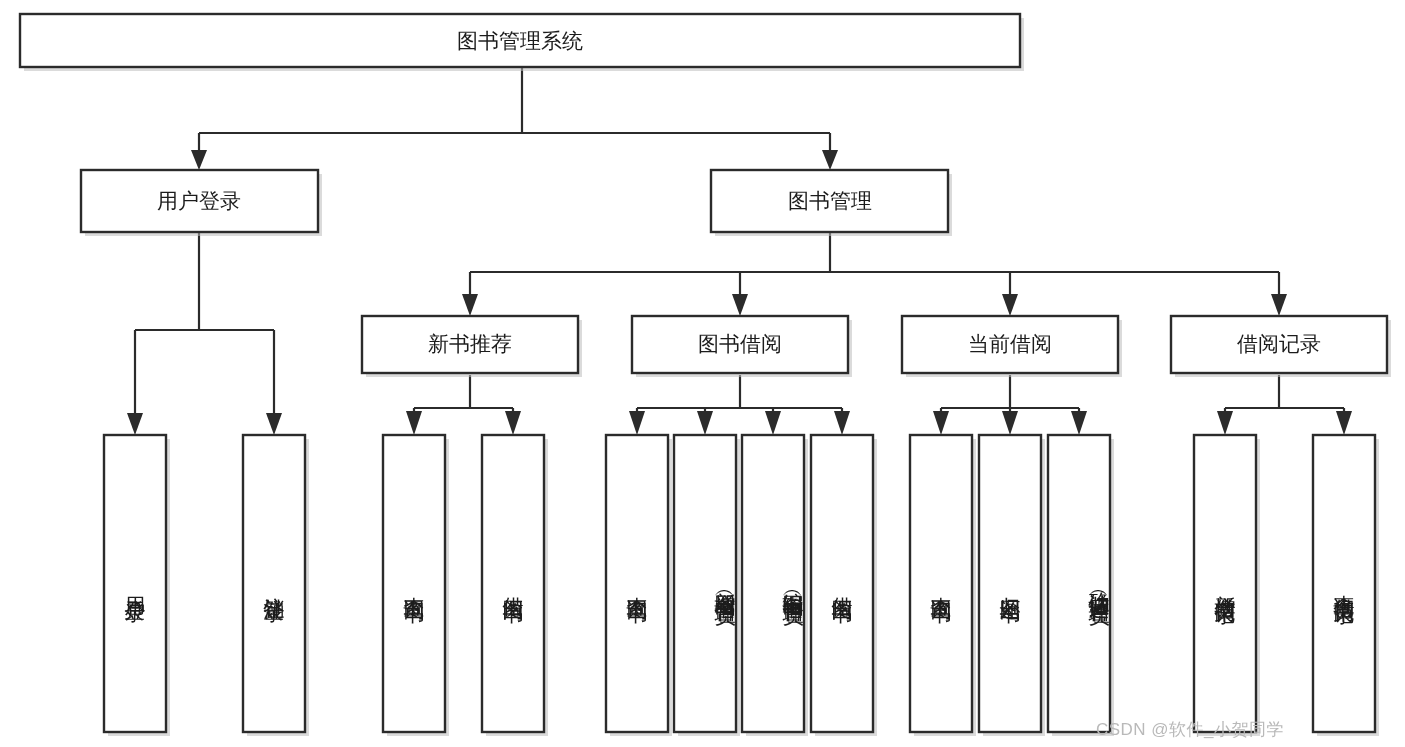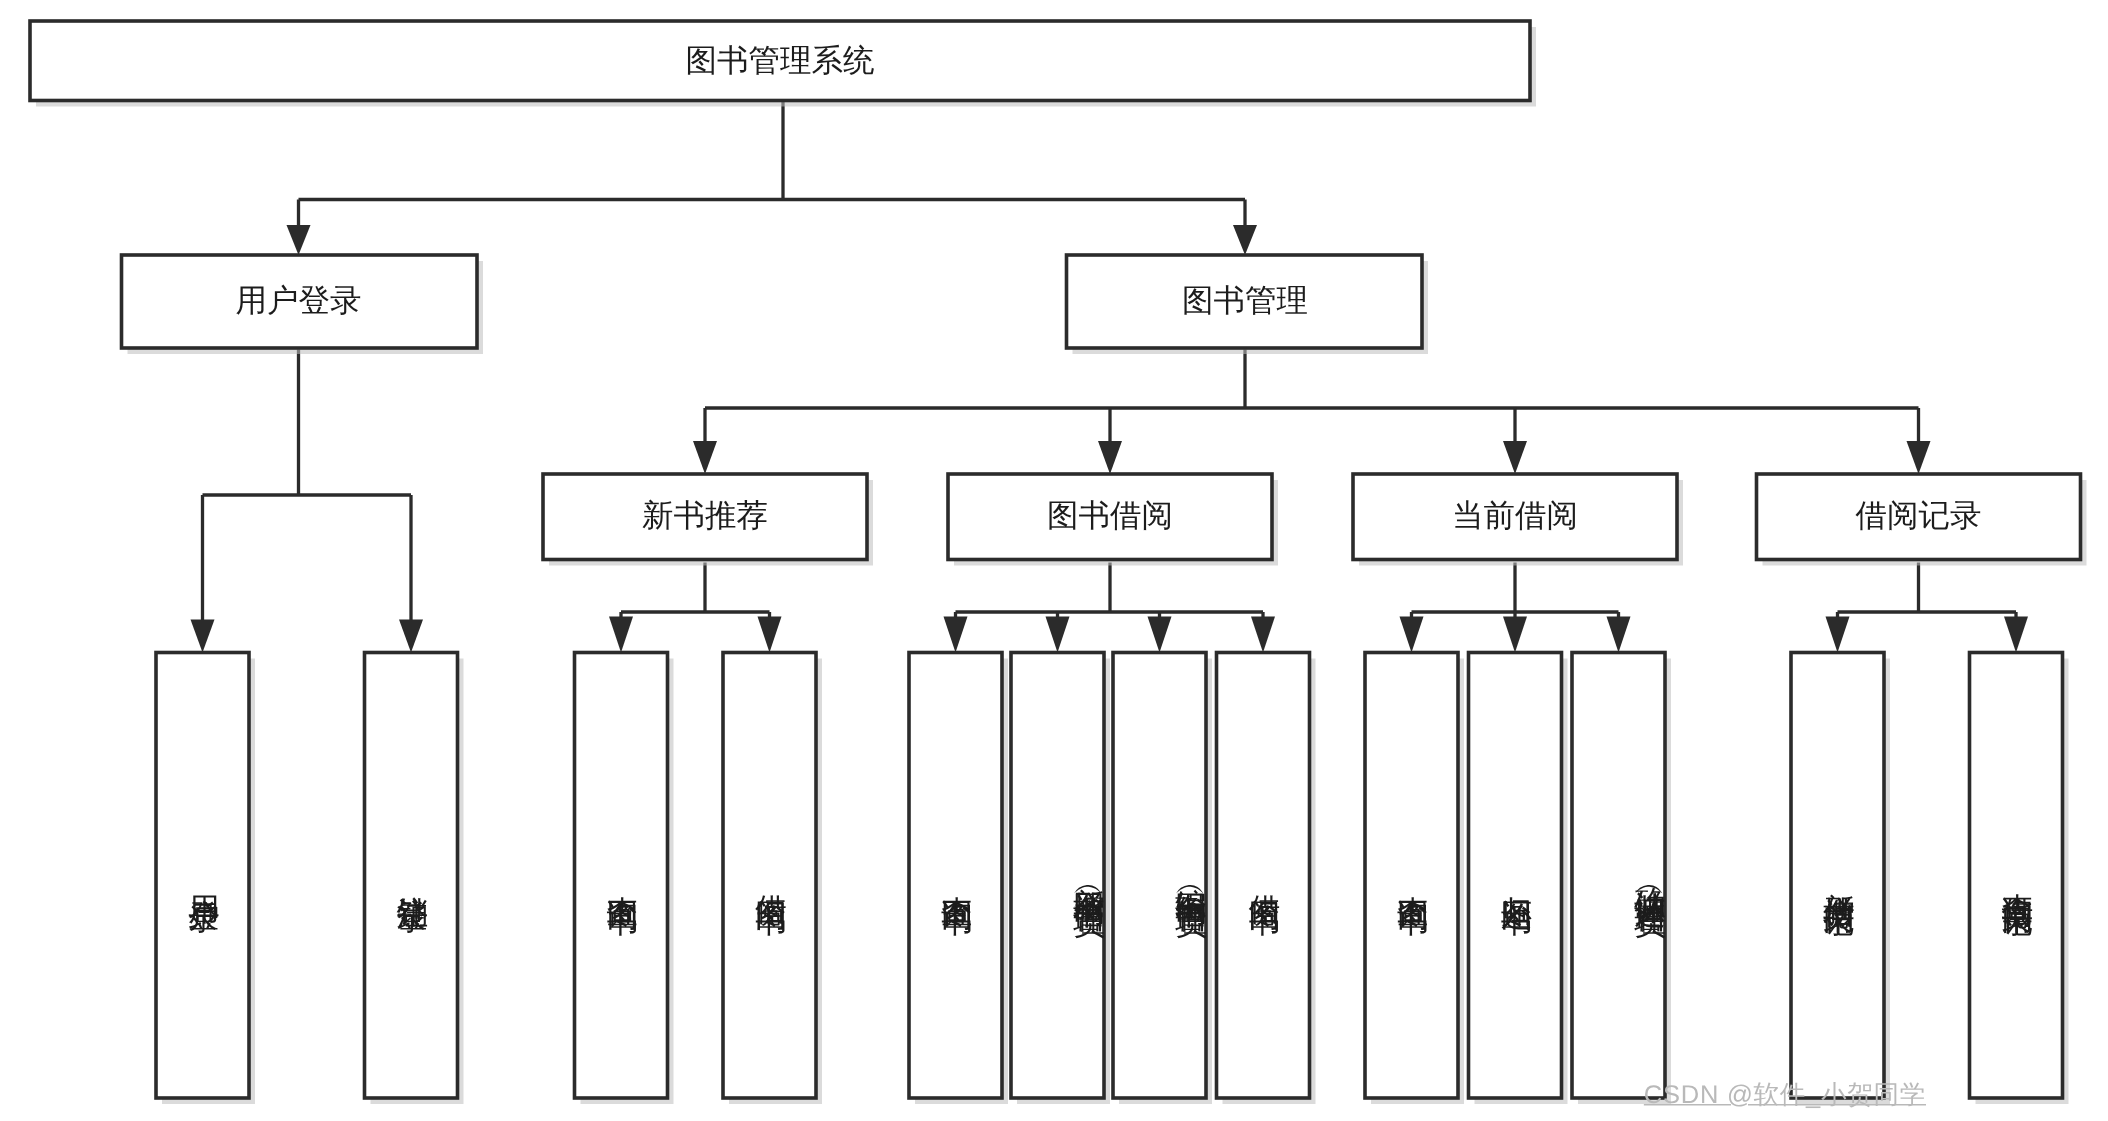--- a/index.html
+++ b/index.html
@@ -68,21 +68,20 @@
   }
   .watermark {
     position: absolute;
     right: 18px;
     bottom: 6px;
     font-family: "Liberation Sans", "DejaVu Sans", sans-serif;
     font-size: 17px;
     color: #b9b9b9;
     white-space: nowrap;
     letter-spacing: 0.5px;
-    text-decoration: underline;
   }
 </style>
 </head>
 <body>
 
 <div id="diagram-root">
 
   <svg class="diagram-svg" viewBox="0 0 1405 747" xmlns="http://www.w3.org/2000/svg">
 
     <g>

